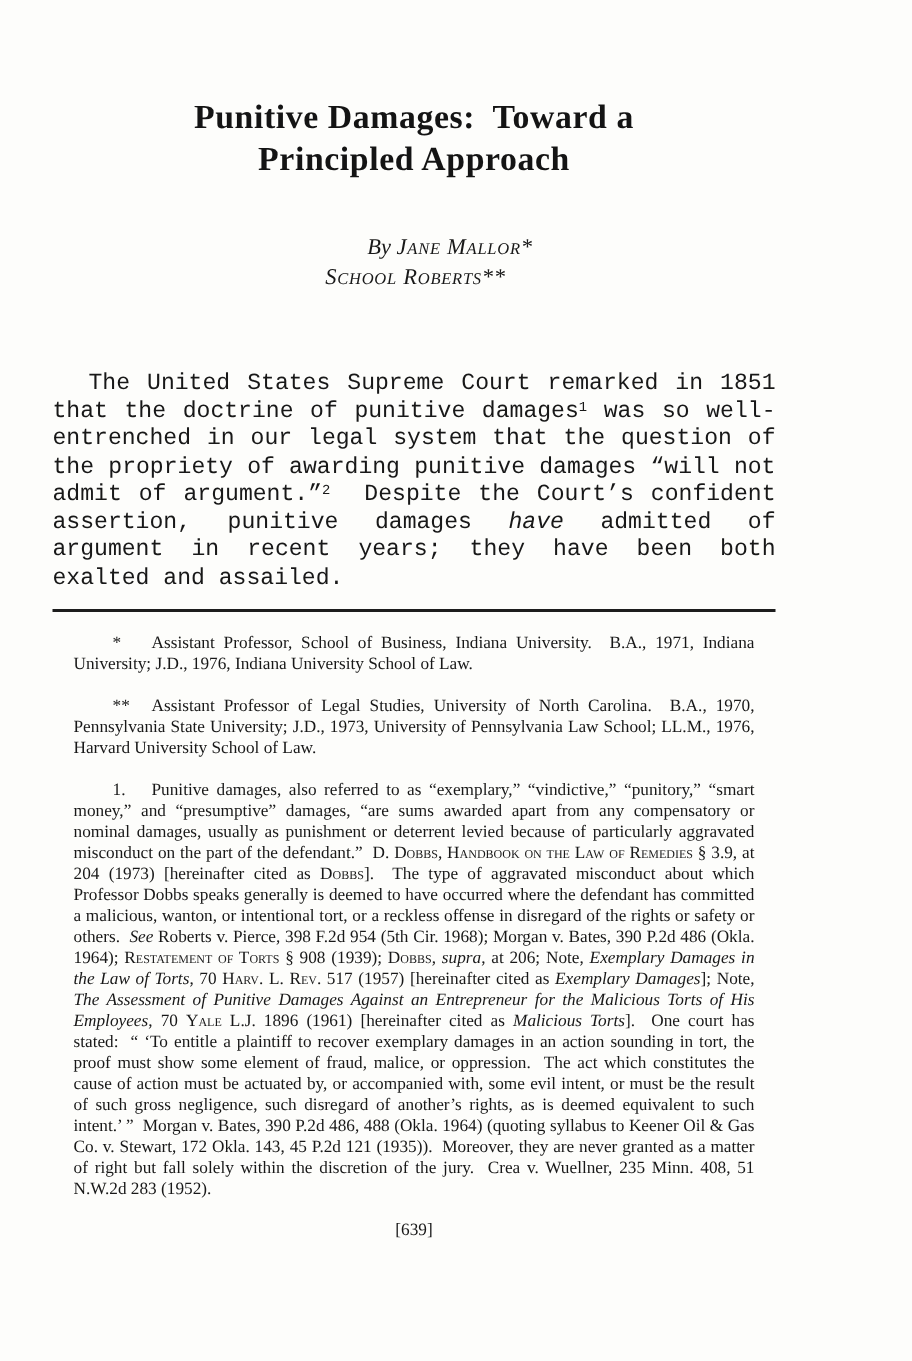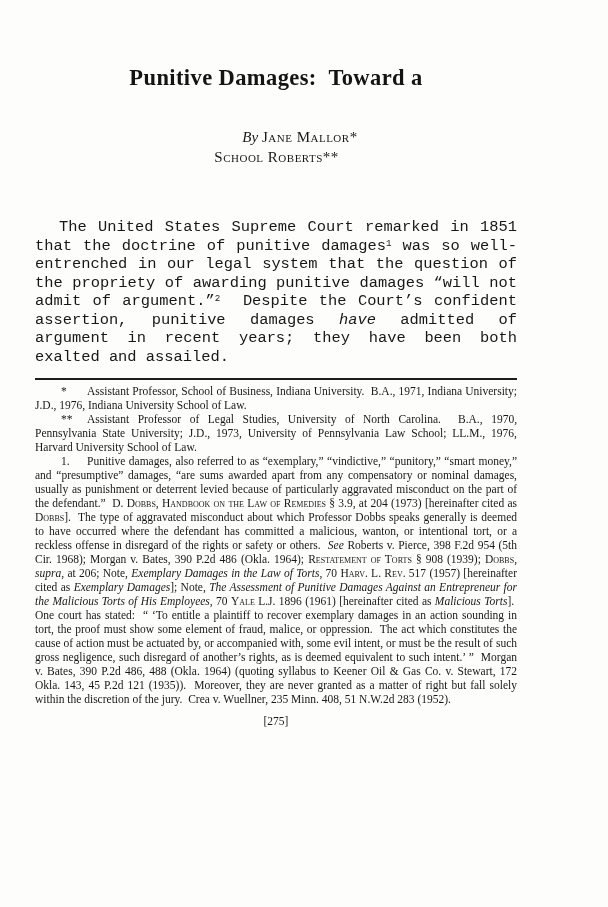--- a/index.html
+++ b/index.html
@@ -36,21 +36,21 @@
     position: relative;
     left: 10px;
   }
   .byline {
     display: inline-block;
     text-align: left;
     font-size: 15px;
     line-height: 20px;
   }
   .by-em { font-style: italic; margin-left: 28px; }
-  .sc { font-variant: small-caps; letter-spacing: 0.5px; }
+  .sc { font-variant: small-caps; letter-spacing: 0.5px; font-style: italic; }
   .body-text {
     margin-top: 51px;
     font-size: 15.4px;
     line-height: 18.5px;
     text-align: justify;
     hyphens: auto;
     font-family: Liberation Mono, monospace;
     -webkit-hyphens: auto;
   }
   .para { margin: 0; text-indent: 24px; }
@@ -60,21 +60,21 @@
     background: #1d1d1d;
   }
   .footnotes {
     margin-top: 4px;
     font-size: 11.5px;
     line-height: 14px;
     text-align: justify;
     hyphens: auto;
     -webkit-hyphens: auto;
   }
-  .fn { margin: 0; text-indent: 26px; }
+  .fn { margin: 14px; text-indent: 26px; }
   .fnmark { display: inline-block; width: 26px; text-indent: 0; }
   .run-i { font-style: italic; }
   .run-sc { font-variant: small-caps; }
   .run-sup {
     font-size: 60%;
     vertical-align: 4px;
     line-height: 0;
   }
   .page-number {
     margin-top: 9px;
@@ -83,20 +83,21 @@
   }
 </style>
 </head>
 <body>
 
 <div class="page">
   <div class="content">
 
     <h1 class="title">
       <span class="tline">Punitive Damages:&nbsp; Toward a</span>
+      <span class="tline">Principled Approach</span>
     </h1>
 
     <div class="byline-wrap">
       <div class="byline">
         <div class="byline-line"><span class="by-em">By</span> <span class="sc">Jane Mallor*</span></div>
         <div class="byline-line"><span class="sc">School Roberts**</span></div>
       </div>
     </div>
 
     <div class="body-text">
@@ -104,16 +105,16 @@
     </div>
 
     <div class="fn-rule"></div>
 
     <div class="footnotes">
       <p class="fn"><span class="fnmark">*</span><span class="fnbody"><span>Assistant Professor, School of Business, Indiana University.&nbsp; B.A., 1971, Indiana University; J.D., 1976, Indiana University School of Law.</span></span></p>
       <p class="fn"><span class="fnmark">**</span><span class="fnbody"><span>Assistant Professor of Legal Studies, University of North Carolina.&nbsp; B.A., 1970, Pennsylvania State University; J.D., 1973, University of Pennsylvania Law School; LL.M., 1976, Harvard University School of Law.</span></span></p>
       <p class="fn"><span class="fnmark">1.</span><span class="fnbody"><span>Punitive damages, also referred to as “exemplary,” “vindictive,” “punitory,” “smart money,” and “presumptive” damages, “are sums awarded apart from any compensatory or nominal damages, usually as punishment or deterrent levied because of particularly aggravated misconduct on the part of the defendant.”&nbsp; D. </span><span class="run-sc">Dobbs, Handbook on the Law of Remedies</span><span> § 3.9, at 204 (1973) [hereinafter cited as </span><span class="run-sc">Dobbs</span><span>].&nbsp; The type of aggravated misconduct about which Professor Dobbs speaks generally is deemed to have occurred where the defendant has committed a malicious, wanton, or intentional tort, or a reckless offense in disregard of the rights or safety or others.&nbsp; </span><span class="run-i">See</span><span> Roberts v. Pierce, 398 F.2d 954 (5th Cir. 1968); Morgan v. Bates, 390 P.2d 486 (Okla. 1964); </span><span class="run-sc">Restatement of Torts</span><span> § 908 (1939); </span><span class="run-sc">Dobbs</span><span>, </span><span class="run-i">supra</span><span>, at 206; Note, </span><span class="run-i">Exemplary Damages in the Law of Torts</span><span>, 70 </span><span class="run-sc">Harv. L. Rev.</span><span> 517 (1957) [hereinafter cited as </span><span class="run-i">Exemplary Damages</span><span>]; Note, </span><span class="run-i">The Assessment of Punitive Damages Against an Entrepreneur for the Malicious Torts of His Employees</span><span>, 70 </span><span class="run-sc">Yale</span><span> L.J. 1896 (1961) [hereinafter cited as </span><span class="run-i">Malicious Torts</span><span>].&nbsp; One court has stated:&nbsp; “ ‘To entitle a plaintiff to recover exemplary damages in an action sounding in tort, the proof must show some element of fraud, malice, or oppression.&nbsp; The act which constitutes the cause of action must be actuated by, or accompanied with, some evil intent, or must be the result of such gross negligence, such disregard of another’s rights, as is deemed equivalent to such intent.’ ”&nbsp; Morgan v. Bates, 390 P.2d 486, 488 (Okla. 1964) (quoting syllabus to Keener Oil &amp; Gas Co. v. Stewart, 172 Okla. 143, 45 P.2d 121 (1935)).&nbsp; Moreover, they are never granted as a matter of right but fall solely within the discretion of the jury.&nbsp; Crea v. Wuellner, 235 Minn. 408, 51 N.W.2d 283 (1952).</span></span></p>
     </div>
 
-    <div class="page-number">[275]</div>
+    <div class="page-number">[639]</div>
 
   </div>
 </div>
 
 </body></html>

